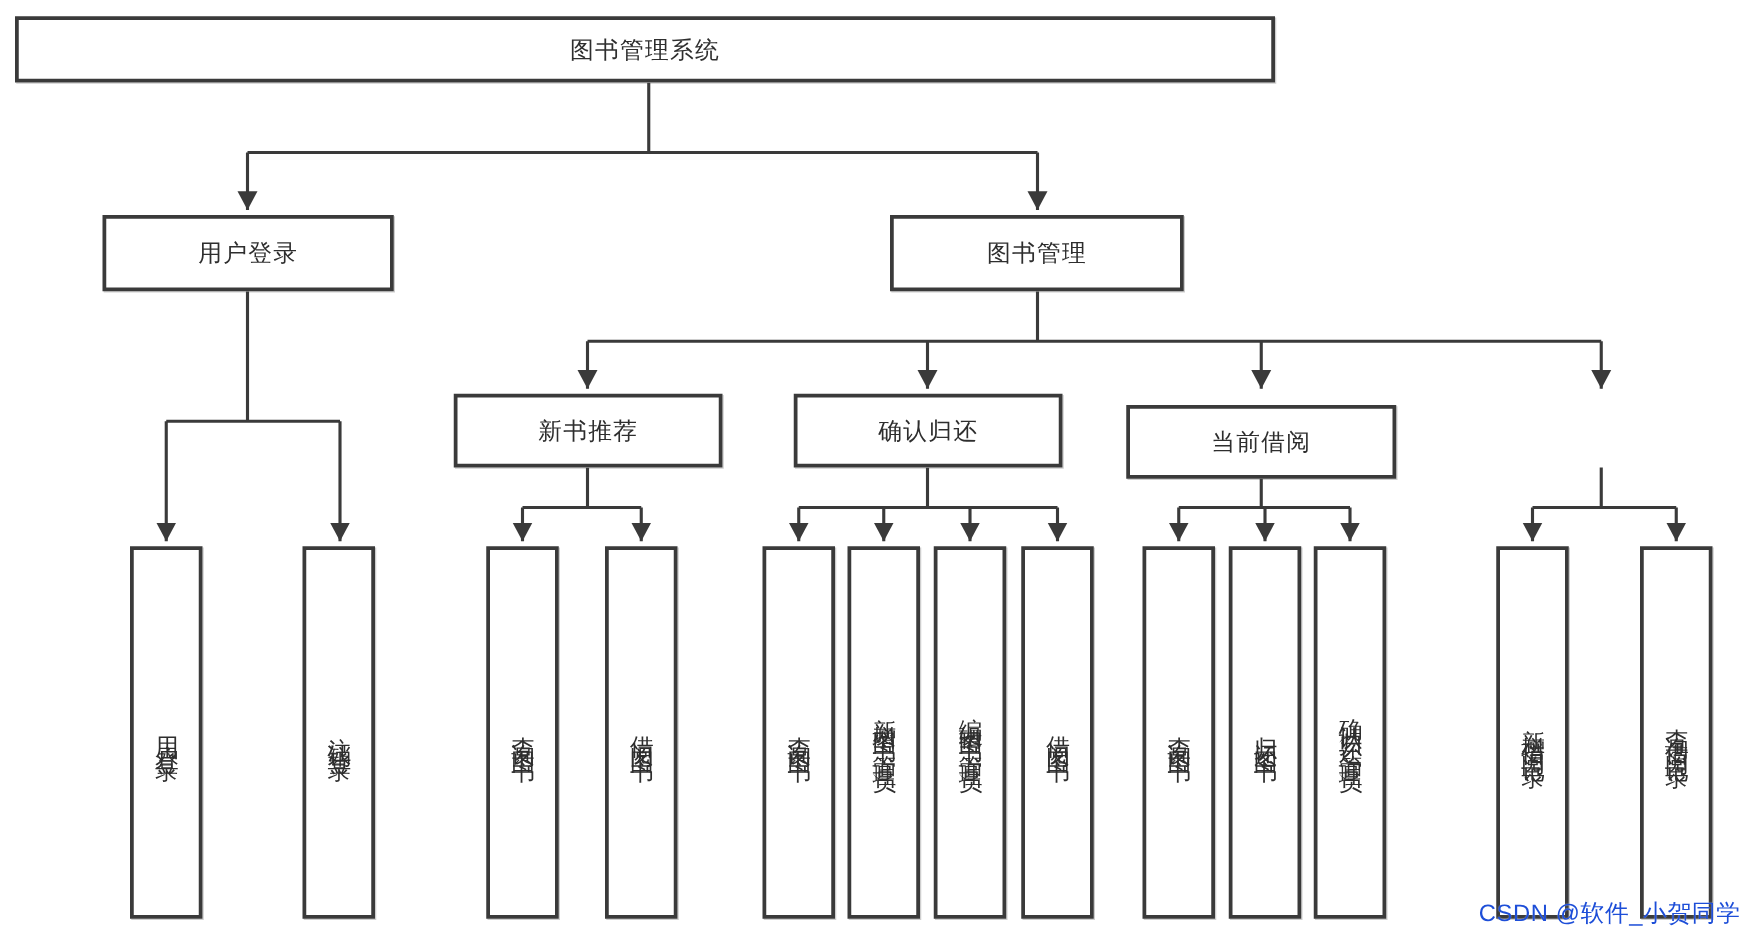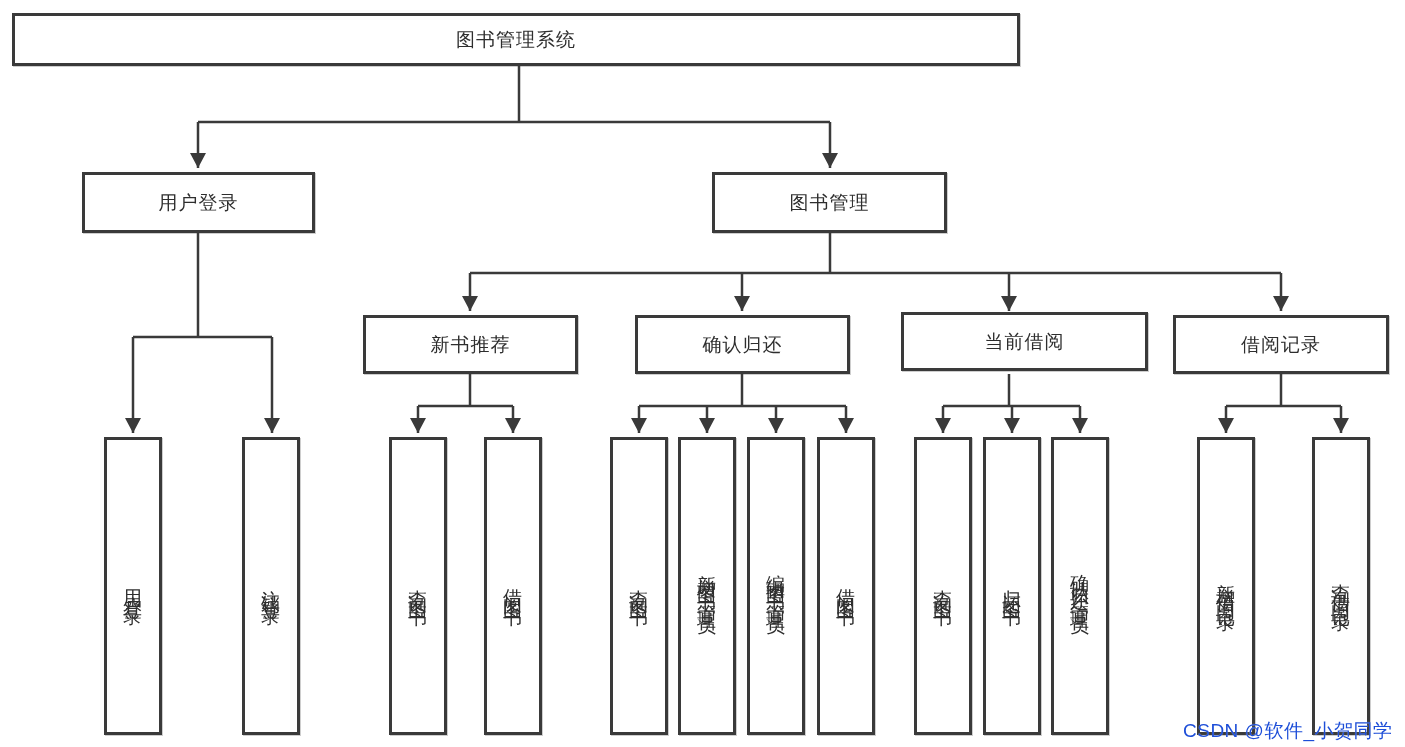--- a/index.html
+++ b/index.html
@@ -132,25 +132,22 @@
   <div class="node hbox" style="left:363px; top:315px; width:215px; height:59px;">
     <span>新书推荐</span>
   </div>
 
   <div class="node hbox" style="left:712px; top:172px; width:235px; height:61px;">
     <span>图书管理</span>
   </div>
   <div class="node hbox" style="left:635px; top:315px; width:215px; height:59px;">
     <span>确认归还</span>
   </div>
-  <div class="node hbox" style="left:901px; top:312px; width:247px; height:59px;">
+  <div class="node hbox" style="left:901px; top:324px; width:216px; height:59px;">
     <span>当前借阅</span>
-  </div>
-  <div class="node hbox" style="left:1173px; top:315px; width:216px; height:59px;">
-    <span>借阅记录</span>
   </div>
 
   <div class="node vbox" style="left:104px; top:437px; width:58px; height:298px;">
     <span>用户登录</span>
   </div>
   <div class="node vbox" style="left:242px; top:437px; width:58px; height:298px;">
     <span>注销登录</span>
   </div>
 
   <div class="node vbox" style="left:389px; top:437px; width:58px; height:298px;">

